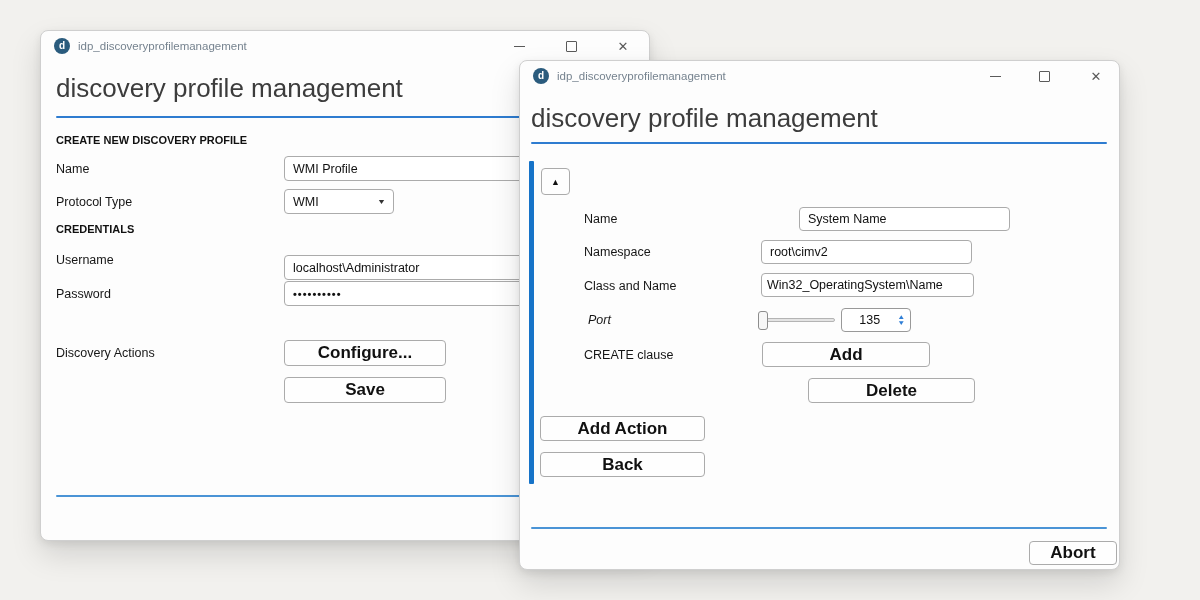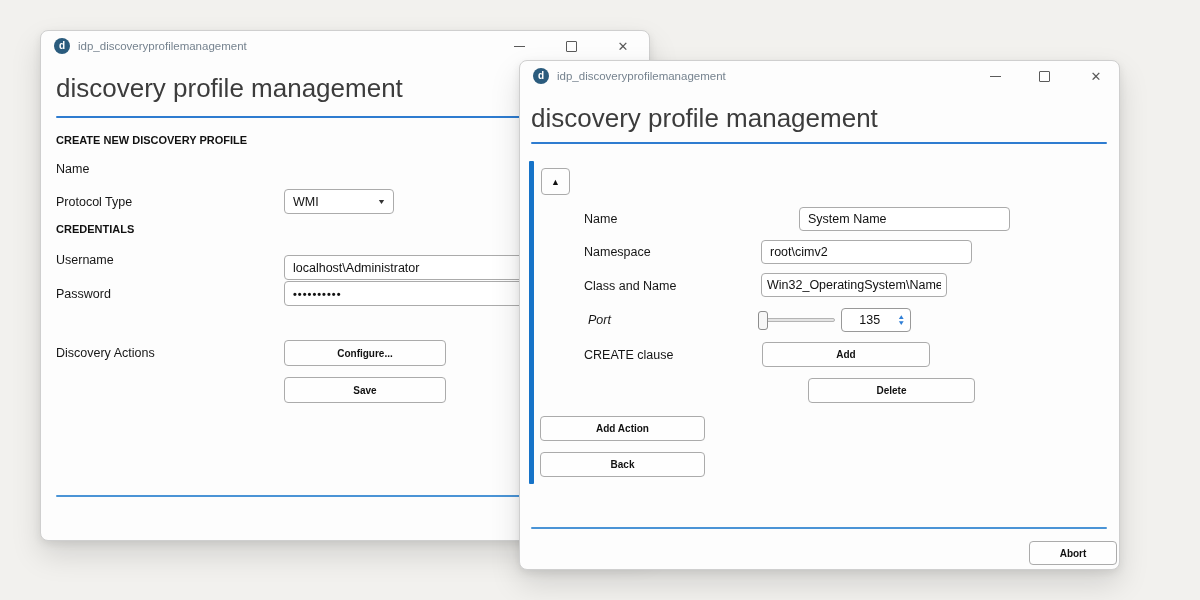--- a/index.html
+++ b/index.html
@@ -37,21 +37,21 @@
   .section-header{position:absolute;font-size:11px;font-weight:bold;color:#111;white-space:nowrap;}
   .label{position:absolute;font-size:12.5px;color:#161616;white-space:nowrap;}
   .input{
     position:absolute;border:1px solid #ababab;border-radius:4px;background:#ffffff;
     font-size:12.5px;color:#111;padding:0 8px;box-sizing:border-box;height:25px;
     font-family:inherit;outline:none;
   }
   .input.pw{letter-spacing:1px;font-weight:bold;font-size:11px;}
   .btn{
     position:absolute;border:1px solid #ababab;border-radius:4px;background:#fefefe;
-    font-size:10px;font-weight:600;color:#111;height:26px;box-sizing:border-box;
+    font-size:17px;font-weight:600;color:#111;height:26px;box-sizing:border-box;
     display:flex;align-items:center;justify-content:center;font-family:inherit;
     padding:0;cursor:default;
   }
   .combo{
     position:absolute;border:1px solid #ababab;border-radius:4px;background:#ffffff;
     height:25px;box-sizing:border-box;display:flex;align-items:center;
     justify-content:space-between;padding:0 8px;font-size:12.5px;color:#111;cursor:default;
   }
   .combo-arrow{font-size:7px;color:#333;transform:scaleX(1.3);}
   .accent-bar{position:absolute;width:5px;background:#1673c8;border-radius:1px;}
@@ -93,20 +93,21 @@
       <span class="close-glyph">✕</span>
     </div>
   </div>
 
   <div class="heading">discovery profile management</div>
   <div class="rule rule-top" style="left:15px;top:85px;width:578px;"></div>
 
   <div class="section-header" style="left:15px;top:103px;">CREATE NEW DISCOVERY PROFILE</div>
 
   <div class="label" style="left:15px;top:131px;">Name</div>
+  <input class="input" style="left: 243px; top: 125px; width: 280px;" value="WMI Profile">
 
   <div class="label" style="left:15px;top:164px;">Protocol Type</div>
   <div class="combo" style="left:243px;top:158px;width:110px;">
     <span>WMI</span>
     <span class="combo-arrow">▼</span>
   </div>
 
   <div class="section-header" style="left:15px;top:192px;">CREDENTIALS</div>
 
   <div class="label" style="left:15px;top:222px;">Username</div>
@@ -148,21 +149,21 @@
     <span>▲</span>
   </button>
 
   <div class="label" style="left:64px;top:151px;">Name</div>
   <input class="input" style="left: 241px; top: 146px; width: 211px; height: 24px; margin-left: 38px;" value="System Name">
 
   <div class="label" style="left:64px;top:184px;">Namespace</div>
   <input class="input" style="left: 241px; top: 179px; width: 211px; height: 24px;" value="root\cimv2">
 
   <div class="label" style="left:64px;top:218px;">Class and Name</div>
-  <input class="input" style="left: 241px; top: 212px; width: 186px; height: 24px; padding: 0px 5px;" value="Win32_OperatingSystem\Name">
+  <input class="input" style="left: 241px; top: 212px; width: 213px; height: 24px; padding: 0px 5px;" value="Win32_OperatingSystem\Name">
 
   <div class="label" style="left:68px;top:252px;font-style:italic;">Port</div>
   <div class="slider-track" style="left:240px;top:257px;width:75px;"></div>
   <div class="slider-thumb" style="left:238px;top:250px;"></div>
   <div class="spinner" style="left:321px;top:247px;width:70px;height:24px;">
     <span class="spinner-value">135</span>
     <span class="spinner-arrows">
       <span class="spin-glyph">▲</span>
       <span class="spin-glyph">▼</span>
     </span>

